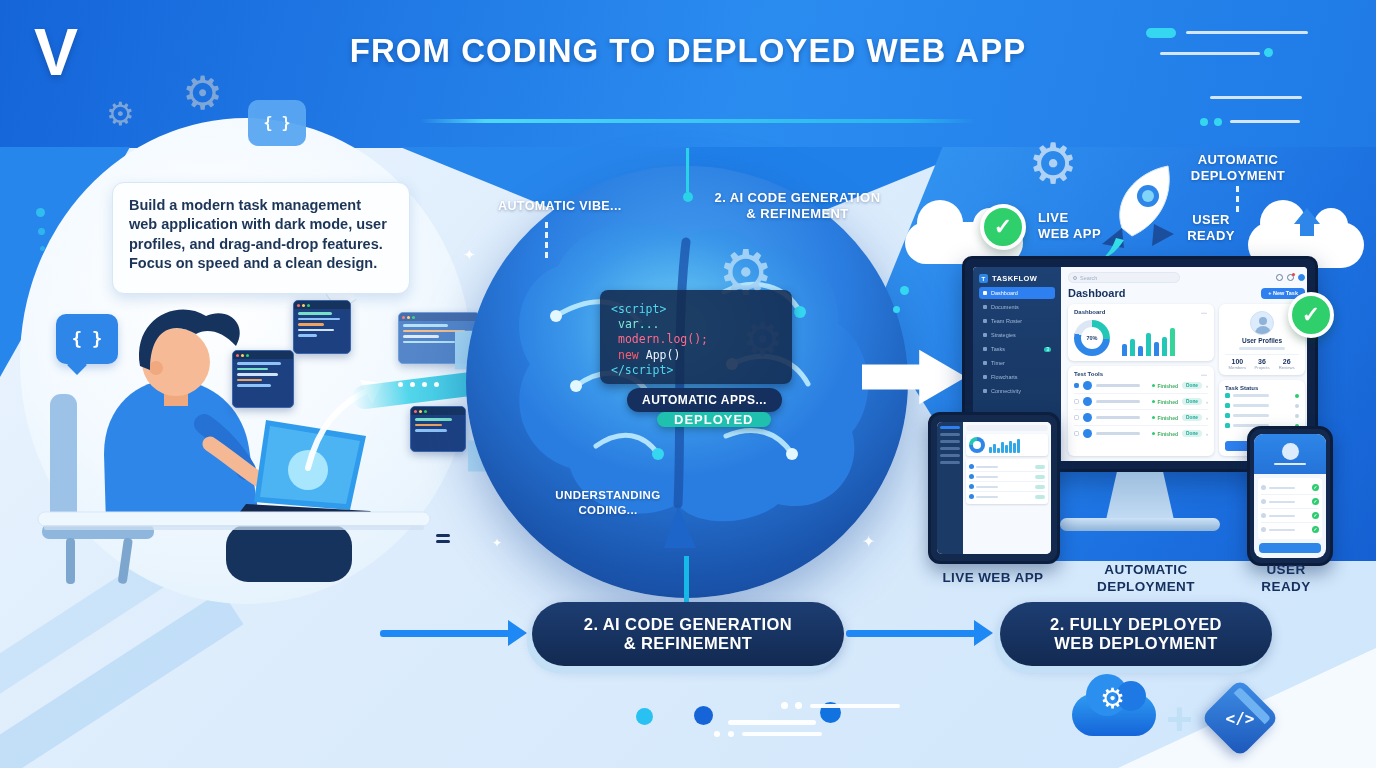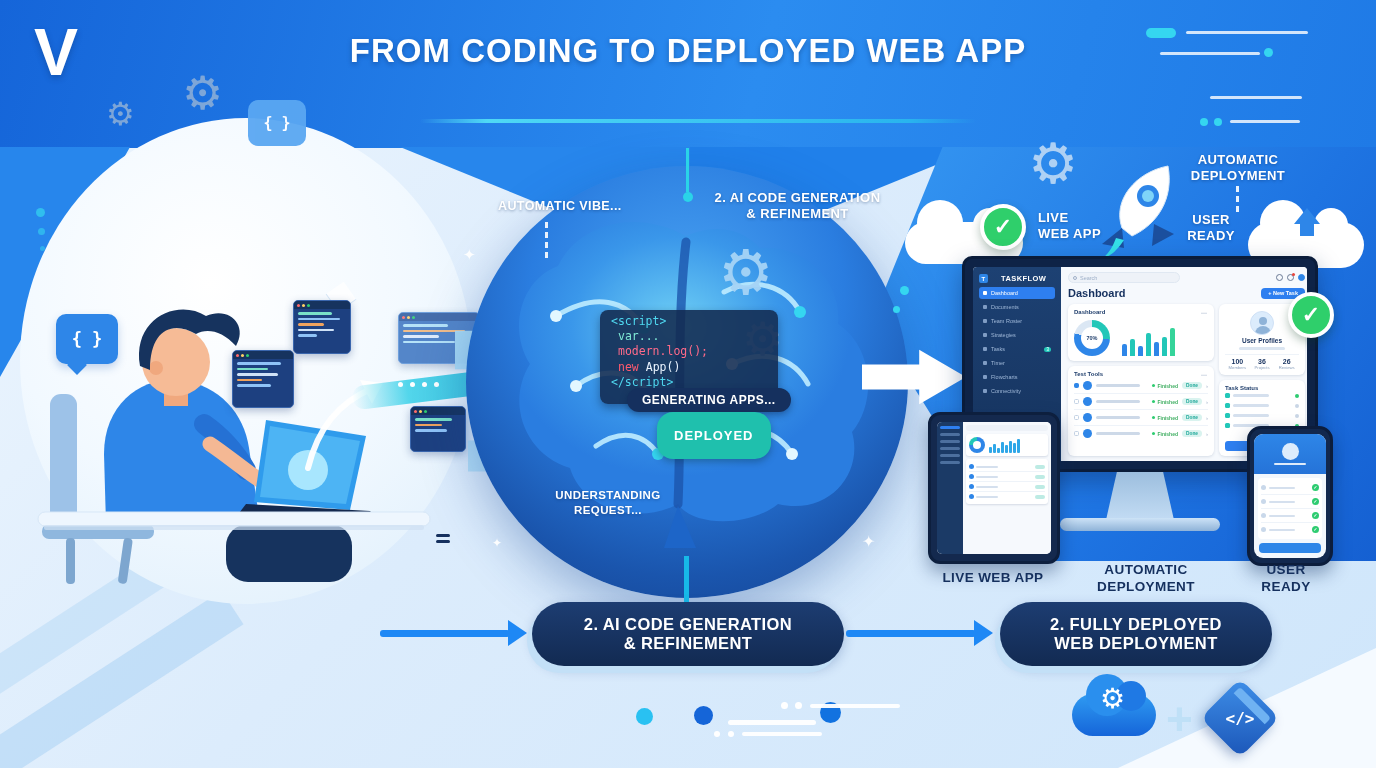--- a/index.html
+++ b/index.html
@@ -75,45 +75,45 @@
     clip-path:polygon(0 20%,55% 20%,55% 0,100% 50%,55% 100%,55% 80%,0 80%); }
   .swoosh { background:linear-gradient(90deg,rgba(55,208,232,0),#37d0e8 40%,#19b9d8); border-radius:14px; opacity:.85; }
   .white-arrow { background:#fff; clip-path:polygon(0 30%,55% 30%,55% 6%,100% 50%,55% 94%,55% 70%,0 70%);
     filter:drop-shadow(0 3px 5px rgba(20,70,150,.3)); }
   .dot-row { display:flex; gap:7px; }
   .dot-row i { width:5px; height:5px; border-radius:50%; background:#fff; }
 
   
   .stage-label { color:#fff; font-weight:800; letter-spacing:.4px; text-shadow:0 1px 3px rgba(10,40,90,.4); }
   .dashed-v { border-left:3px dashed rgba(255,255,255,.9); }
-  .code-panel { left:600px; top:310px; width:178px; height:94px; background:rgba(18,42,80,.88);
-    border-radius:8px; padding:4px 11px; font-family:"DejaVu Sans Mono",monospace;
+  .code-panel { left:600px; top:290px; width:192px; height:94px; background:rgba(18,42,80,.88);
+    border-radius:8px; padding:12px 11px; font-family:"DejaVu Sans Mono",monospace;
     font-size:11.5px; line-height:1.32; box-shadow:0 4px 10px rgba(8,30,70,.45); }
   .pill-dark { background:#15305e; color:#fff; font-weight:800; border-radius:15px;
     padding:5px 15px; font-size:12px; letter-spacing:.5px; box-shadow:0 3px 7px rgba(8,30,70,.4); }
   .pill-teal { background:#1fc0ad; color:#fff; font-weight:800; border-radius:16px;
-    padding:16px 17px; font-size:13px; letter-spacing:1px; box-shadow:0 3px 7px rgba(8,50,60,.35); }
+    padding:0 17px; font-size:13px; letter-spacing:1px; box-shadow:0 3px 7px rgba(8,50,60,.35); }
   .connector-v { width:3px; background:#2ad4e8; }
   .connector-dot { width:10px; height:10px; border-radius:50%; background:#2ad4e8; }
 
   
   .check-badge { border-radius:50%; background:#2fcf6b; border:4px solid #fff;
     display:flex; align-items:center; justify-content:center; color:#fff; font-weight:800;
     box-shadow:0 4px 10px rgba(10,60,30,.3); }
   .cloud { background:#fff; border-radius:40px; }
   .cloud::before, .cloud::after { content:''; position:absolute; background:#fff; border-radius:50%; }
   .cloud::before { width:46px; height:46px; left:12px; top:-22px; }
   .cloud::after { width:34px; height:34px; right:16px; top:-14px; }
 
   
   .monitor { left:962px; top:256px; width:356px; height:216px; background:#0e2347;
     border:3px solid #0a1c3a; border-radius:10px; box-shadow:0 10px 24px rgba(10,40,90,.4); padding:8px; }
   .mscreen { width:100%; height:100%; background:#fff; border-radius:4px; display:flex; overflow:hidden; }
   .msidebar { width:88px; background:linear-gradient(#1d4173,#16345f); padding:7px 6px; color:#cfe0f5; flex-shrink:0; }
-  .mbrand { display:flex; align-items:flex-end; gap:13px; font-size:7.5px; font-weight:800; color:#fff; letter-spacing:.4px; margin-bottom:4px; }
+  .mbrand { display:flex; align-items:flex-end; gap:4px; font-size:7.5px; font-weight:800; color:#fff; letter-spacing:.4px; margin-bottom:4px; }
   .mbrand .bicon { width:9px; height:9px; background:#2e86e8; border-radius:2px; color:#fff; font-size:6px;
     display:flex; align-items:center; justify-content:center; }
   .mnav-item { display:flex; align-items:center; gap:4px; font-size:5.5px; color:#9fb8d8;
     padding:3px 4px; border-radius:3px; margin-bottom:2px; }
   .mnav-item i { width:4px; height:4px; border-radius:1px; background:#7f9cc4; flex-shrink:0; }
   .mnav-item.active { background:#2e7ff0; color:#fff; }
   .mnav-item.active i { background:#fff; }
   .mnav-badge { margin-left:auto; background:#22c7b8; color:#fff; border-radius:3px; font-size:4.5px; padding:0 2px; }
   .mmain { flex:1; background:#f6f9fd; padding:5px 7px; display:flex; flex-direction:column; }
   .mtopbar { display:flex; align-items:center; margin-bottom:4px; }
@@ -260,20 +260,23 @@
   <div class="abs cyan-dot" style="left:1264px;top:48px;width:9px;height:9px;"></div>
   <div class="abs circ-line" style="left:1210px;top:96px;width:92px;height:3px;"></div>
   <div class="abs cyan-dot" style="left:1200px;top:118px;width:8px;height:8px;"></div>
   <div class="abs cyan-dot" style="left:1214px;top:118px;width:8px;height:8px;"></div>
   <div class="abs circ-line" style="left:1230px;top:120px;width:70px;height:3px;"></div>
   <div class="abs cyan-dot" style="left:36px;top:208px;width:9px;height:9px;opacity:.7;"></div>
   <div class="abs cyan-dot" style="left:38px;top:228px;width:7px;height:7px;opacity:.6;"></div>
   <div class="abs cyan-dot" style="left:40px;top:246px;width:5px;height:5px;opacity:.5;"></div>
 
   <div class="abs bubble-tail"></div>
+  <div class="abs bubble">
+    <span>Build a modern task management web application with dark mode, user profiles, and drag-and-drop features. Focus on speed and a clean design.</span>
+  </div>
 
   <div class="abs brace-bubble brace2">
     <span>{ }</span>
   </div>
   <div class="abs brace-bubble brace1">
     <span>{ }</span>
   </div>
   <div class="abs brace-tail" style="left:70px;top:358px;"></div>
 
   <svg class="abs person-svg" width="452" height="322" viewBox="0 0 452 322">
@@ -401,25 +404,25 @@
   </div>
 
   <div class="abs code-panel">
     <div style="color:#4fd8f0">&lt;script&gt;</div>
     <div style="color:#7fe9d6;padding-left:7px;">var...</div>
     <div style="color:#ff6b8a;padding-left:7px;">modern.log();</div>
     <div style="padding-left:7px;"><span style="color:#ff5a6e">new</span><span style="color:#eaf4ff"> App()</span></div>
     <div style="color:#4fd8f0">&lt;/script&gt;</div>
   </div>
 
-  <div class="abs pill-dark" style="left:627px;top:388px;">GENERATING APPS...</div>
+  <div class="abs pill-dark" style="left:627px;top:388px;">AUTOMATIC APPS...</div>
   <div class="abs pill-teal" style="left:657px;top:412px;">DEPLOYED</div>
   <div class="abs stage-label" style="left:548px;top:488px;width:120px;text-align:center;font-size:11.5px;line-height:1.3;">
     <div>UNDERSTANDING</div>
-    <div>REQUEST...</div>
+    <div>CODING...</div>
   </div>
   <div class="abs cyan-dot" style="left:900px;top:286px;width:9px;height:9px;"></div>
   <div class="abs cyan-dot" style="left:893px;top:306px;width:7px;height:7px;"></div>
   <span class="abs star" style="left:463px;top:246px;font-size:15px;">✦</span>
   <span class="abs star" style="left:492px;top:536px;font-size:12px;">✦</span>
   <span class="abs star" style="left:862px;top:532px;font-size:16px;">✦</span>
   <div class="abs" style="left:436px;top:534px;width:14px;height:3px;background:#15305e;border-radius:2px;"></div>
   <div class="abs" style="left:436px;top:540px;width:14px;height:3px;background:#15305e;border-radius:2px;"></div>
 
   <div class="abs white-arrow" style="left:862px;top:346px;width:104px;height:62px;"></div>

